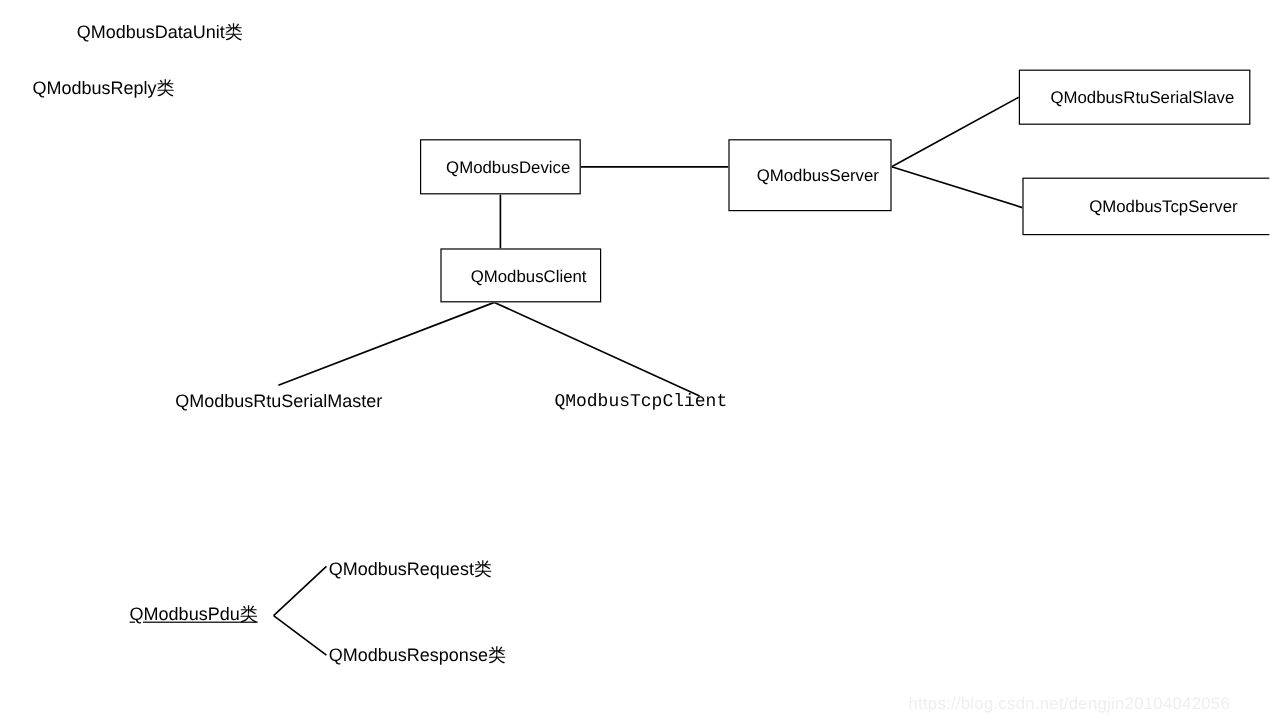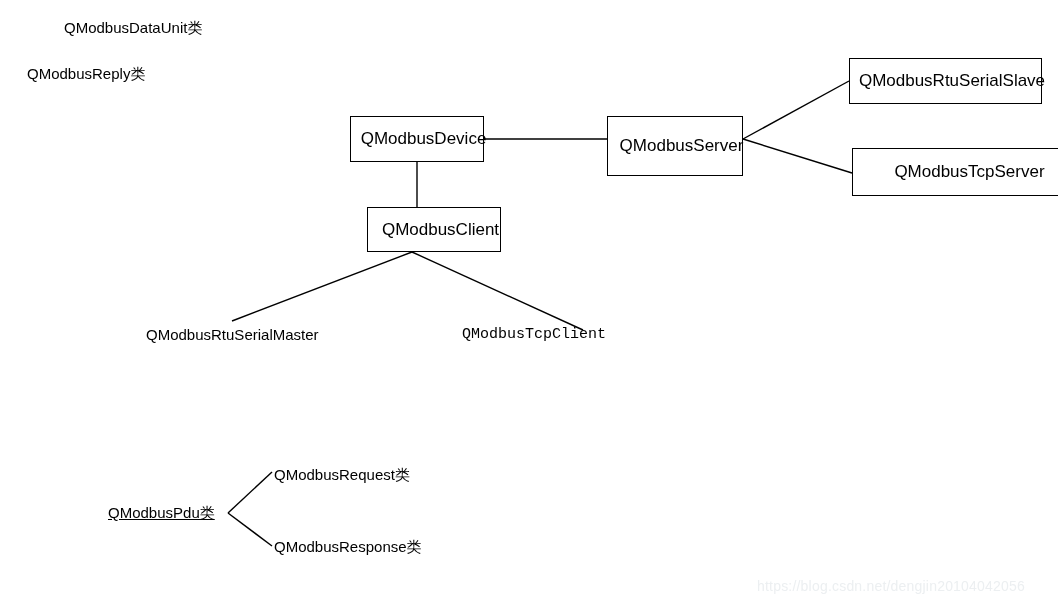--- a/index.html
+++ b/index.html
@@ -25,21 +25,21 @@
   }
   .node-box {
     position: absolute;
     box-sizing: border-box;
     border: 1px solid #000000;
     background: #ffffff;
     display: flex;
     align-items: center;
     justify-content: center;
     color: #000000;
-    font-size: 17px;
+    font-size: 14px;
     font-family: "Liberation Sans", sans-serif;
     white-space: nowrap;
     z-index: 2;
     padding-left: 13px;
   }
   .node-text {
     position: absolute;
     color: #000000;
     font-size: 15px;
     font-family: "Liberation Sans", sans-serif;

